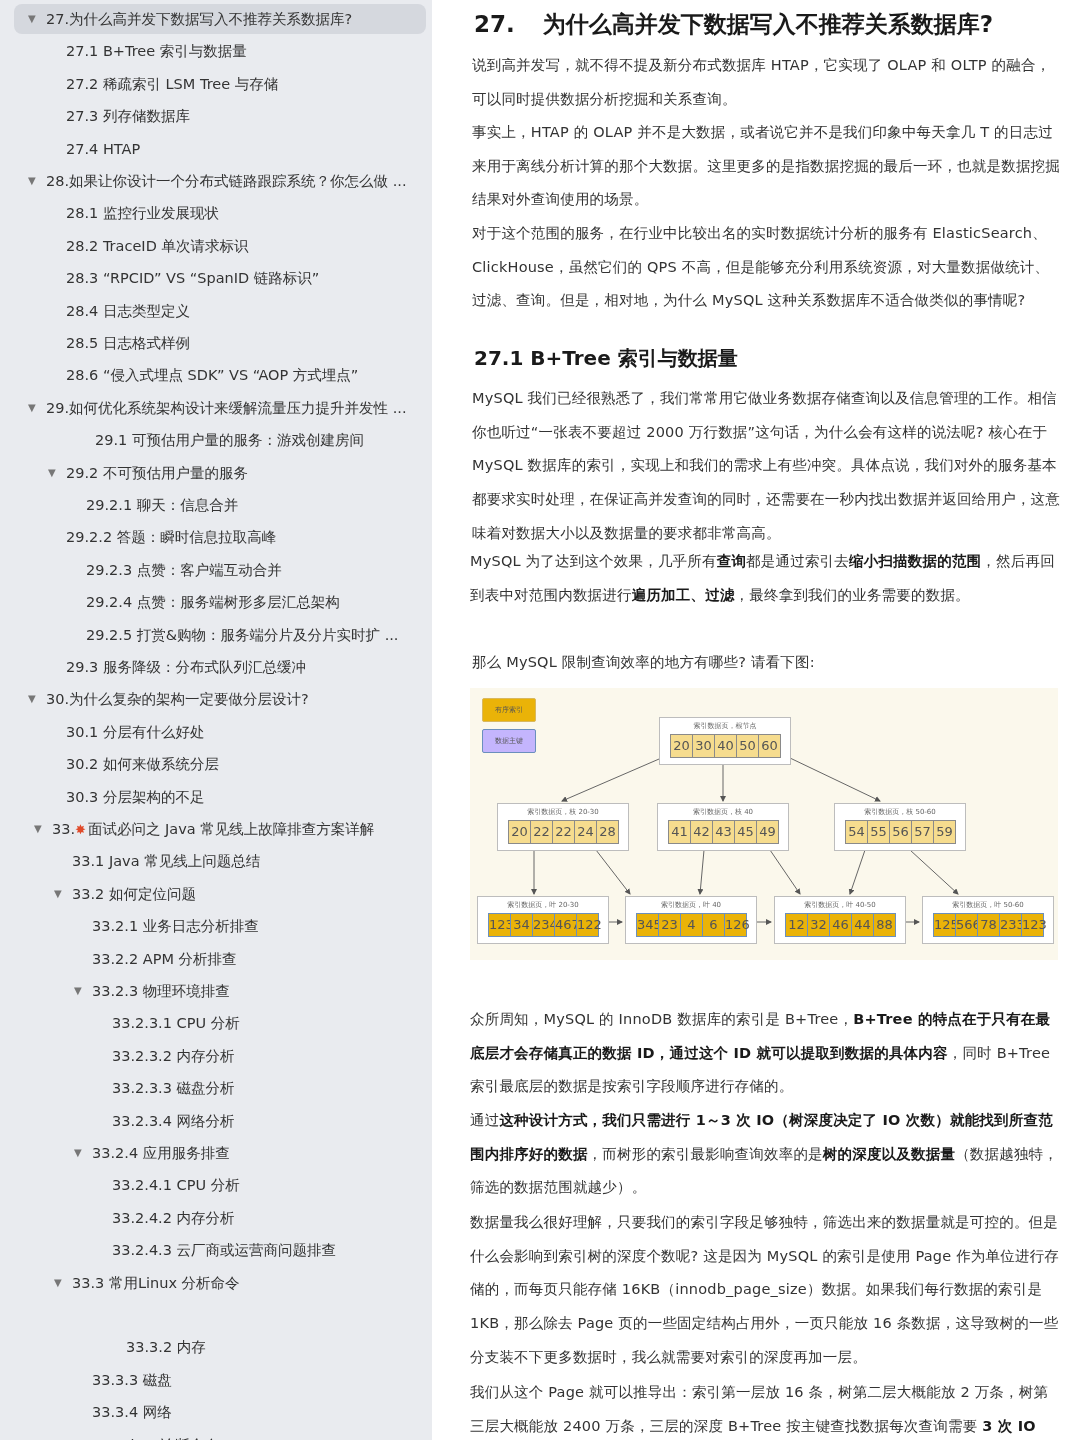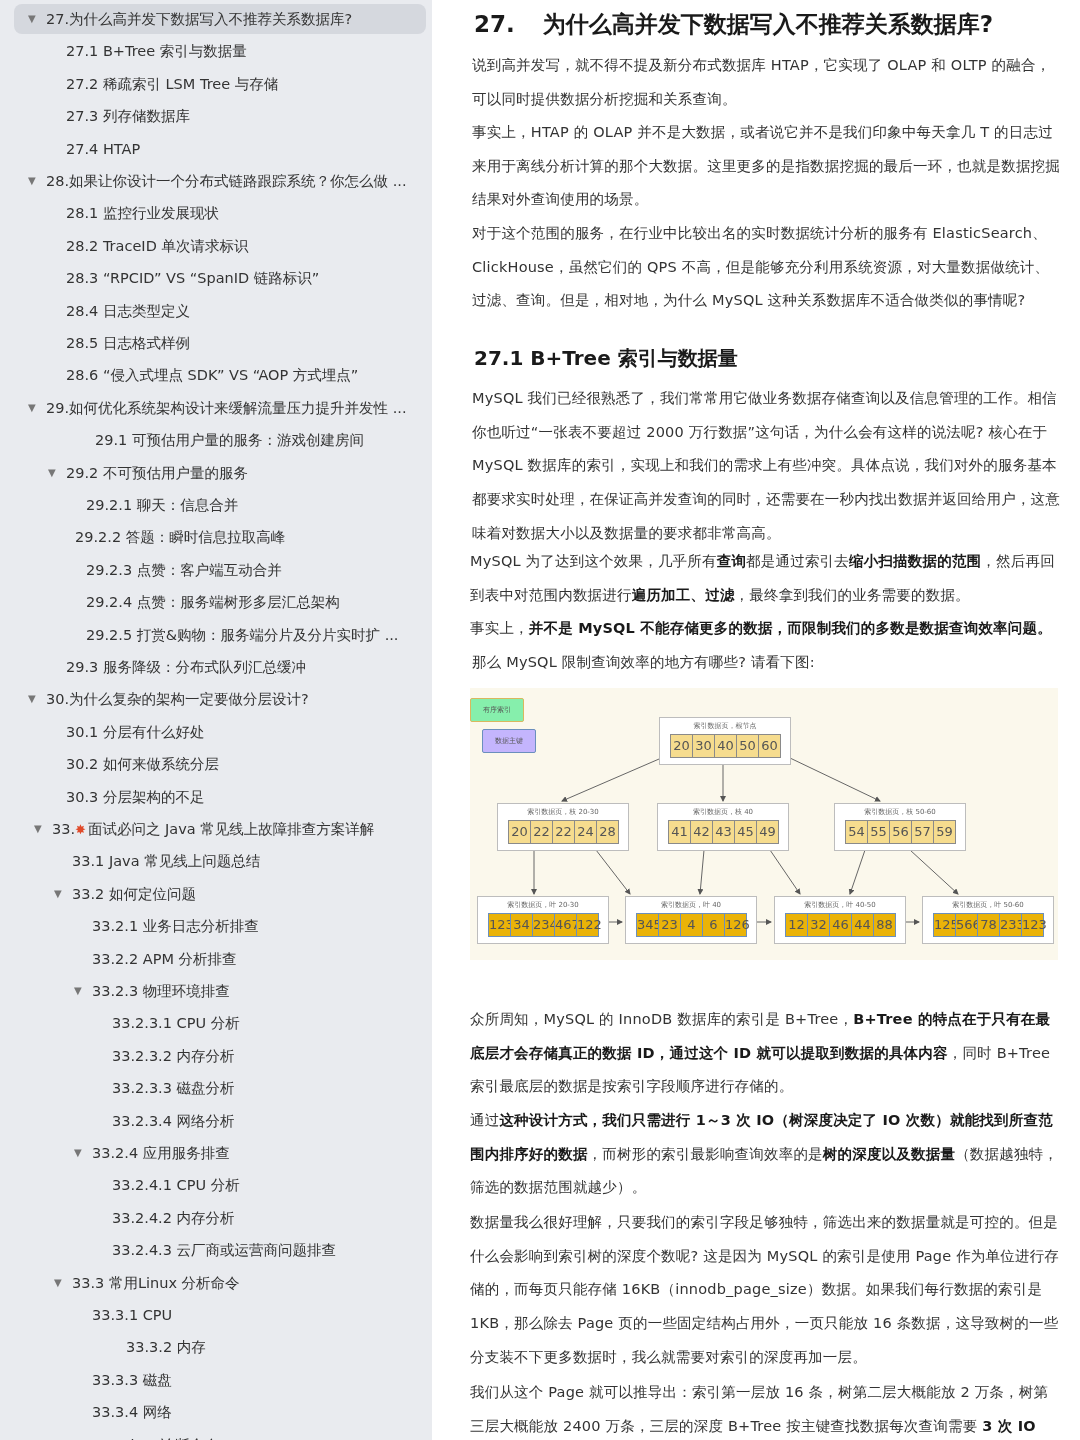--- a/index.html
+++ b/index.html
@@ -80,21 +80,21 @@
     <div class="toc-item" style="top: 198.4px; left: 0px; width: 426px; padding-left: 66px; box-sizing: border-box;"><span>28.1 监控行业发展现状</span></div>
     <div class="toc-item" style="top: 230.8px; left: 0px; width: 426px; padding-left: 66px; box-sizing: border-box;"><span>28.2 TraceID 单次请求标识</span></div>
     <div class="toc-item" style="top: 263.2px; left: 0px; width: 426px; padding-left: 66px; box-sizing: border-box;"><span>28.3 “RPCID” VS “SpanID 链路标识”</span></div>
     <div class="toc-item" style="top: 295.6px; left: 0px; width: 426px; padding-left: 66px; box-sizing: border-box;"><span>28.4 日志类型定义</span></div>
     <div class="toc-item" style="top: 328px; left: 0px; width: 426px; padding-left: 66px; box-sizing: border-box;"><span>28.5 日志格式样例</span></div>
     <div class="toc-item" style="top: 360.4px; left: 0px; width: 426px; padding-left: 66px; box-sizing: border-box;"><span>28.6 “侵入式埋点 SDK” VS “AOP 方式埋点”</span></div>
     <div class="toc-item" style="top: 392.8px; left: 0px; width: 426px; padding-left: 28px; box-sizing: border-box;"><span class="toc-arrow">▼</span><span>29.如何优化系统架构设计来缓解流量压力提升并发性 ...</span></div>
     <div class="toc-item" style="top: 425.2px; left: 0px; width: 426px; padding-left: 95px; box-sizing: border-box;"><span>29.1 可预估用户量的服务：游戏创建房间</span></div>
     <div class="toc-item" style="top: 457.6px; left: 0px; width: 426px; padding-left: 48px; box-sizing: border-box;"><span class="toc-arrow">▼</span><span>29.2 不可预估用户量的服务</span></div>
     <div class="toc-item" style="top: 490px; left: 0px; width: 426px; padding-left: 86px; box-sizing: border-box;"><span>29.2.1 聊天：信息合并</span></div>
-    <div class="toc-item" style="top: 522.4px; left: 17px; width: 426px; padding-left: 58px; box-sizing: border-box;"><span>29.2.2 答题：瞬时信息拉取高峰</span></div>
+    <div class="toc-item" style="top: 522.4px; left: 8px; width: 426px; padding-left: 58px; box-sizing: border-box;"><span>29.2.2 答题：瞬时信息拉取高峰</span></div>
     <div class="toc-item" style="top: 554.8px; left: 0px; width: 426px; padding-left: 86px; box-sizing: border-box;"><span>29.2.3 点赞：客户端互动合并</span></div>
     <div class="toc-item" style="top: 587.2px; left: 0px; width: 426px; padding-left: 86px; box-sizing: border-box;"><span>29.2.4 点赞：服务端树形多层汇总架构</span></div>
     <div class="toc-item" style="top: 619.6px; left: 0px; width: 426px; padding-left: 86px; box-sizing: border-box;"><span>29.2.5 打赏&amp;购物：服务端分片及分片实时扩 ...</span></div>
     <div class="toc-item" style="top: 652px; left: 0px; width: 426px; padding-left: 66px; box-sizing: border-box;"><span>29.3 服务降级：分布式队列汇总缓冲</span></div>
     <div class="toc-item" style="top: 684.4px; left: 0px; width: 426px; padding-left: 28px; box-sizing: border-box;"><span class="toc-arrow">▼</span><span>30.为什么复杂的架构一定要做分层设计?</span></div>
     <div class="toc-item" style="top: 716.8px; left: 0px; width: 426px; padding-left: 66px; box-sizing: border-box;"><span>30.1 分层有什么好处</span></div>
     <div class="toc-item" style="top: 749.2px; left: 0px; width: 426px; padding-left: 66px; box-sizing: border-box;"><span>30.2 如何来做系统分层</span></div>
     <div class="toc-item" style="top: 781.6px; left: 0px; width: 426px; padding-left: 66px; box-sizing: border-box;"><span>30.3 分层架构的不足</span></div>
     <div class="toc-item" style="top: 814px; left: 0px; width: 426px; padding-left: 34px; box-sizing: border-box;"><span class="toc-arrow">▼</span><span>33.</span><span class="toc-emoji">✸</span><span>面试必问之 Java 常见线上故障排查方案详解</span></div>
     <div class="toc-item" style="top: 846.4px; left: 0px; width: 426px; padding-left: 72px; box-sizing: border-box;"><span>33.1 Java 常见线上问题总结</span></div>
@@ -104,41 +104,39 @@
     <div class="toc-item" style="top: 976px; left: 0px; width: 426px; padding-left: 74px; box-sizing: border-box;"><span class="toc-arrow">▼</span><span>33.2.3 物理环境排查</span></div>
     <div class="toc-item" style="top: 1008.4px; left: 0px; width: 426px; padding-left: 112px; box-sizing: border-box;"><span>33.2.3.1 CPU 分析</span></div>
     <div class="toc-item" style="top: 1040.8px; left: 0px; width: 426px; padding-left: 112px; box-sizing: border-box;"><span>33.2.3.2 内存分析</span></div>
     <div class="toc-item" style="top: 1073.2px; left: 0px; width: 426px; padding-left: 112px; box-sizing: border-box;"><span>33.2.3.3 磁盘分析</span></div>
     <div class="toc-item" style="top: 1105.6px; left: 0px; width: 426px; padding-left: 112px; box-sizing: border-box;"><span>33.2.3.4 网络分析</span></div>
     <div class="toc-item" style="top: 1138px; left: 0px; width: 426px; padding-left: 74px; box-sizing: border-box;"><span class="toc-arrow">▼</span><span>33.2.4 应用服务排查</span></div>
     <div class="toc-item" style="top: 1170.4px; left: 0px; width: 426px; padding-left: 112px; box-sizing: border-box;"><span>33.2.4.1 CPU 分析</span></div>
     <div class="toc-item" style="top: 1202.8px; left: 0px; width: 426px; padding-left: 112px; box-sizing: border-box;"><span>33.2.4.2 内存分析</span></div>
     <div class="toc-item" style="top: 1235.2px; left: 0px; width: 426px; padding-left: 112px; box-sizing: border-box;"><span>33.2.4.3 云厂商或运营商问题排查</span></div>
     <div class="toc-item" style="top: 1267.6px; left: 0px; width: 426px; padding-left: 54px; box-sizing: border-box;"><span class="toc-arrow">▼</span><span>33.3 常用Linux 分析命令</span></div>
-    <div class="toc-item" style="top: 1300px; left: 0px; width: 426px; padding-left: 92px; box-sizing: border-box;"><span>33.3.1 CPU</span></div>
     <div class="toc-item" style="top: 1332.4px; left: 6px; width: 426px; padding-left: 120px; box-sizing: border-box;"><span>33.3.2 内存</span></div>
     <div class="toc-item" style="top: 1364.8px; left: 0px; width: 426px; padding-left: 92px; box-sizing: border-box;"><span>33.3.3 磁盘</span></div>
     <div class="toc-item" style="top: 1397.2px; left: 0px; width: 426px; padding-left: 92px; box-sizing: border-box;"><span>33.3.4 网络</span></div>
     <div class="toc-item" style="top: 1429.6px; left: 0px; width: 426px; padding-left: 54px; box-sizing: border-box;"><span class="toc-arrow">▼</span><span>33.4 Arthas 诊断命令</span></div>
   </div>
 
 <div class="main">
   <div class="h1">
     <span class="num">27.</span><span>为什么高并发下数据写入不推荐关系数据库?</span>
   </div>
 
   <div class="p" style="top:49px">说到高并发写，就不得不提及新分布式数据库 HTAP，它实现了 OLAP 和 OLTP 的融合，可以同时提供数据分析挖掘和关系查询。</div>
   <div class="p" style="top:116px">事实上，HTAP 的 OLAP 并不是大数据，或者说它并不是我们印象中每天拿几 T 的日志过来用于离线分析计算的那个大数据。这里更多的是指数据挖掘的最后一环，也就是数据挖掘结果对外查询使用的场景。</div>
   <div class="p" style="top:217px">对于这个范围的服务，在行业中比较出名的实时数据统计分析的服务有 ElasticSearch、ClickHouse，虽然它们的 QPS 不高，但是能够充分利用系统资源，对大量数据做统计、过滤、查询。但是，相对地，为什么 MySQL 这种关系数据库不适合做类似的事情呢?</div>
 
   <div class="h2" style="top:342px">27.1 B+Tree 索引与数据量</div>
 
   <div class="p" style="top:382px">MySQL 我们已经很熟悉了，我们常常用它做业务数据存储查询以及信息管理的工作。相信你也听过“一张表不要超过 2000 万行数据”这句话，为什么会有这样的说法呢? 核心在于 MySQL 数据库的索引，实现上和我们的需求上有些冲突。具体点说，我们对外的服务基本都要求实时处理，在保证高并发查询的同时，还需要在一秒内找出数据并返回给用户，这意味着对数据大小以及数据量的要求都非常高高。</div>
   <div class="p" style="top:545px; left:38px"><span>MySQL 为了达到这个效果，几乎所有</span><b>查询</b><span>都是通过索引去</span><b>缩小扫描数据的范围</b><span>，然后再回到表中对范围内数据进行</span><b>遍历加工、过滤</b><span>，最终拿到我们的业务需要的数据。</span></div>
-  <div class="p" style="top:612px; left:38px"><span>事实上，</span><b>并不是 MySQL 不能存储更多的数据，而限制我们的多数是数据查询效率问题。</b></div>
   <div class="p" style="top:646px">那么 MySQL 限制查询效率的地方有哪些? 请看下图:</div>
 
   <div class="figure" id="figure">
     <svg class="links" width="588" height="272">
       <defs>
           <marker id="ar" markerWidth="6" markerHeight="6" refX="5" refY="3" orient="auto">
             <path d="M0,0 L6,3 L0,6 z" fill="#555"></path>
           </marker>
         </defs>
       <g stroke="#666" stroke-width="1" fill="none" marker-end="url(#ar)">
@@ -149,21 +147,21 @@
         <line x1="126" y1="162" x2="160" y2="206"></line>
         <line x1="234" y1="162" x2="230" y2="206"></line>
         <line x1="300" y1="162" x2="330" y2="206"></line>
         <line x1="395" y1="162" x2="380" y2="206"></line>
         <line x1="440" y1="162" x2="488" y2="206"></line>
         <line x1="138" y1="234" x2="152" y2="234"></line>
         <line x1="287" y1="234" x2="301" y2="234"></line>
         <line x1="435" y1="234" x2="449" y2="234"></line>
       </g>
     </svg>
-    <div class="legend-box" style="left:0; top:10px; background:#86efac; border:1px solid #d9b85e">有序索引</div>
+    <div class="legend-box" style="left:12px; top:10px; background:#eab308; border:1px solid #d9b85e">有序索引</div>
     <div class="legend-box" style="left:12px; top:41px; background:#c4b5fd; border:1px solid #6b8fbd">数据主键</div>
 
     <div class="node" style="left:189px; top:29px; width:130px; height:46px">
       <div class="node-title">索引数据页，根节点</div>
       <div class="cells">
           <div class="cell yellow">20</div>
           <div class="cell yellow">30</div>
           <div class="cell yellow">40</div>
           <div class="cell yellow">50</div>
           <div class="cell yellow">60</div>

